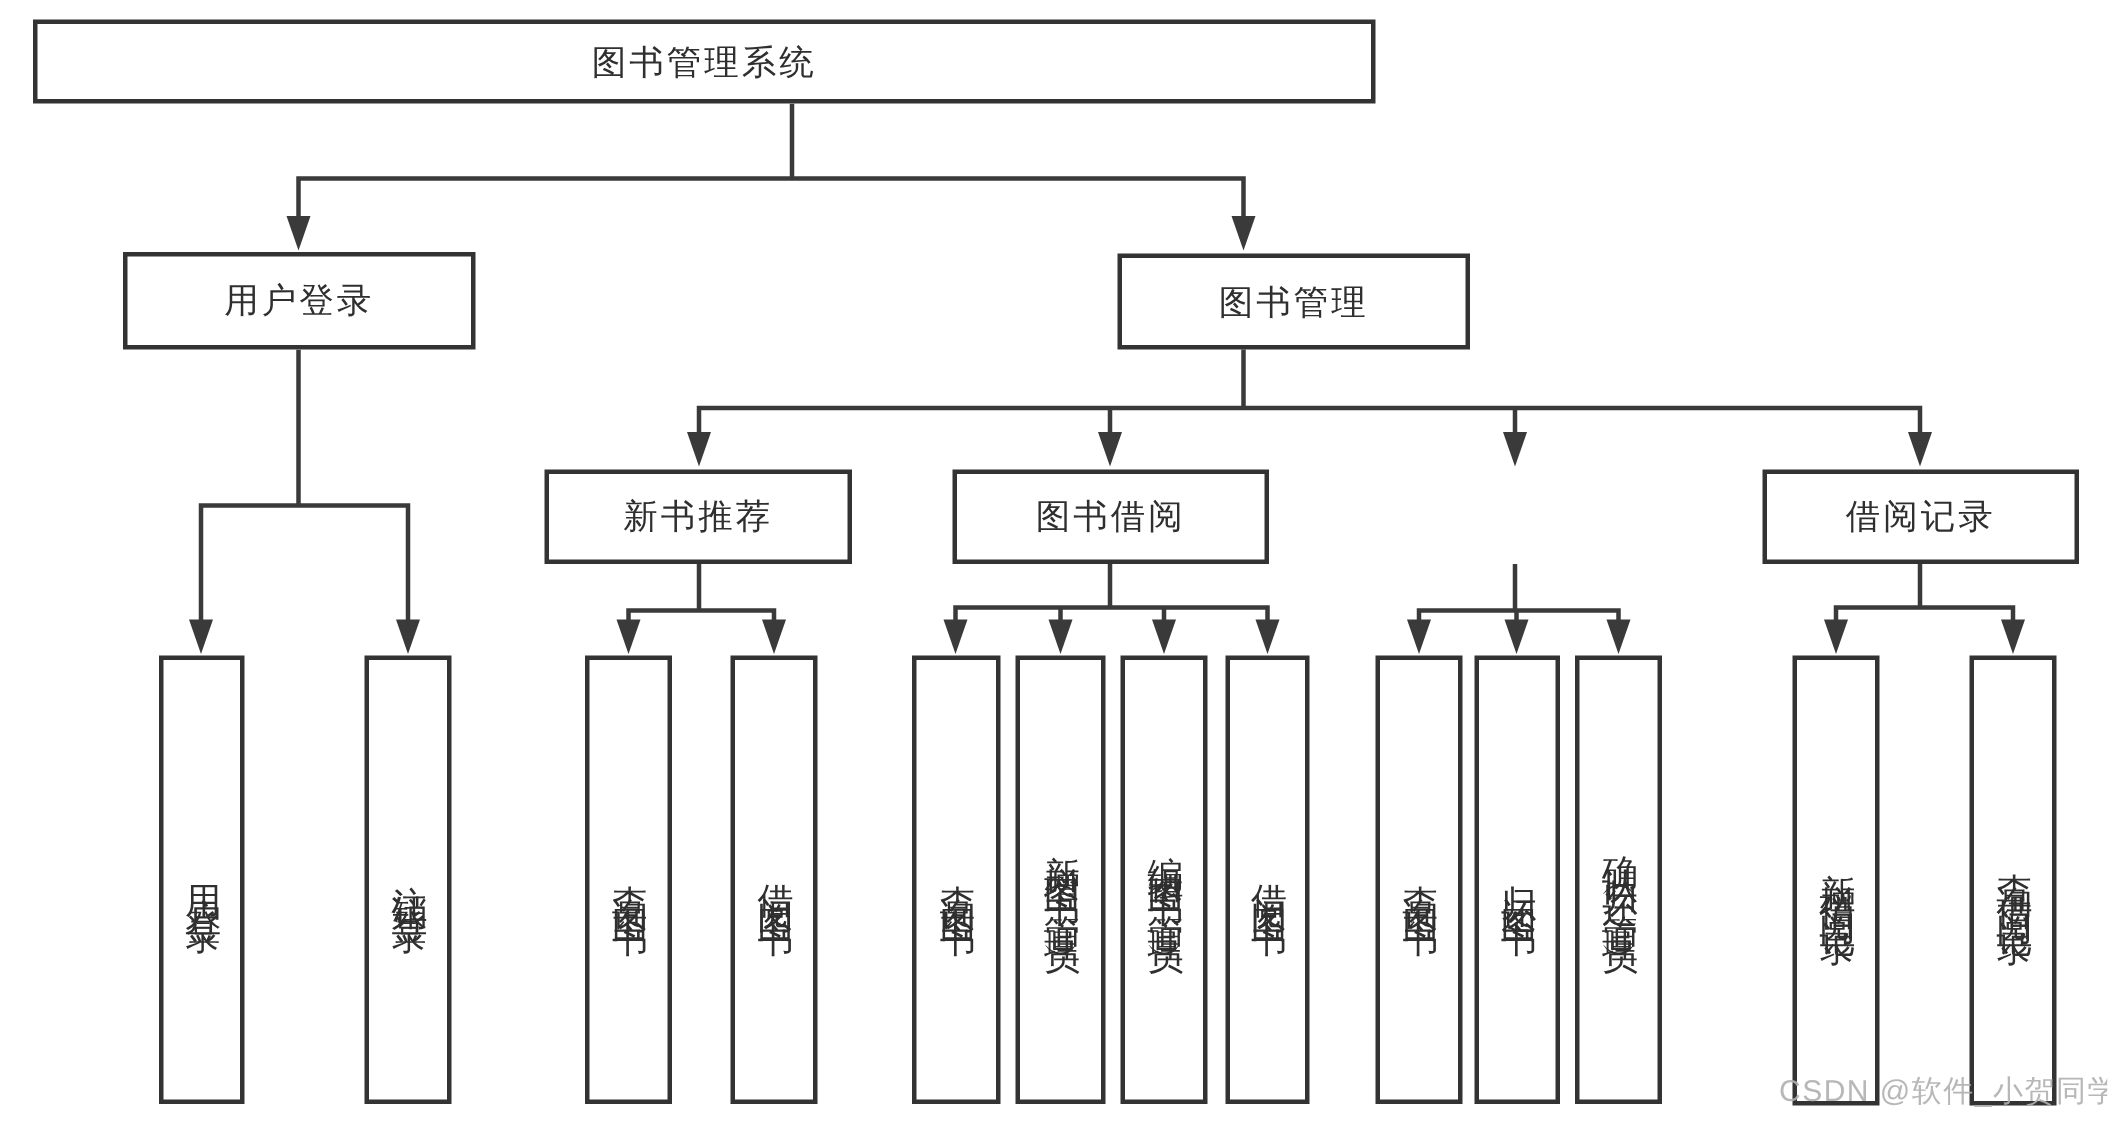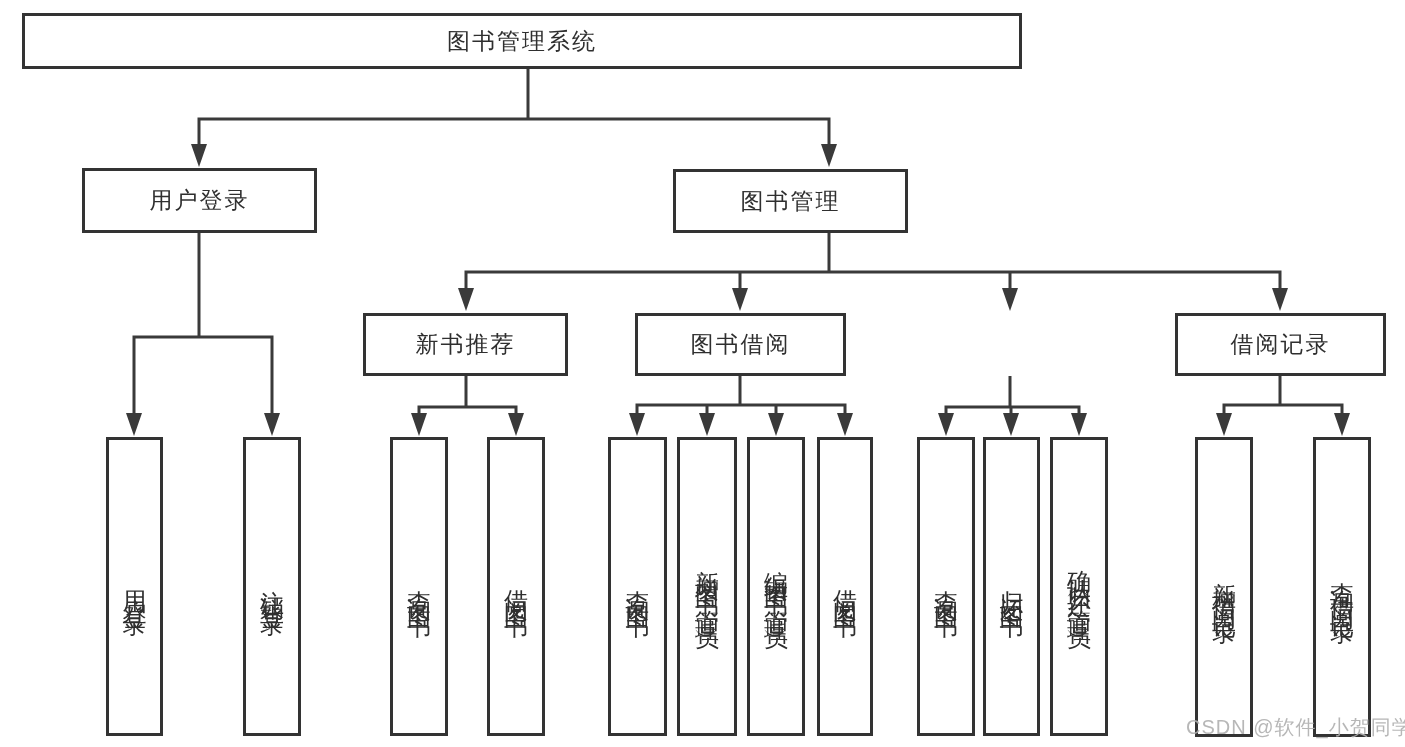--- a/index.html
+++ b/index.html
@@ -82,28 +82,28 @@
       <polygon points="768,413 784,413 776,436"></polygon>
       <polygon points="837,413 853,413 845,436"></polygon>
       <polygon points="938,413 954,413 946,436"></polygon>
       <polygon points="1003,413 1019,413 1011,436"></polygon>
       <polygon points="1071,413 1087,413 1079,436"></polygon>
       <polygon points="1216,413 1232,413 1224,436"></polygon>
       <polygon points="1334,413 1350,413 1342,436"></polygon>
     </g>
   </svg>
 
-  <div class="node hnode" style="left:22px;top:13px;width:1000px;height:56px;">
+  <div class="node hnode" style="left:22px;top:13px;width:895px;height:56px;">
     <span class="lbl">图书管理系统</span>
   </div>
 
   <div class="node hnode" style="left:82px;top:168px;width:235px;height:65px;">
     <span class="lbl">用户登录</span>
   </div>
-  <div class="node hnode" style="left:673px;top:169px;width:235px;height:64px;">
+  <div class="node hnode" style="left:745px;top:169px;width:235px;height:64px;">
     <span class="lbl">图书管理</span>
   </div>
 
   <div class="node hnode" style="left:363px;top:313px;width:205px;height:63px;">
     <span class="lbl">新书推荐</span>
   </div>
   <div class="node hnode" style="left:635px;top:313px;width:211px;height:63px;">
     <span class="lbl">图书借阅</span>
   </div>
   <div class="node hnode" style="left:1175px;top:313px;width:211px;height:63px;">

